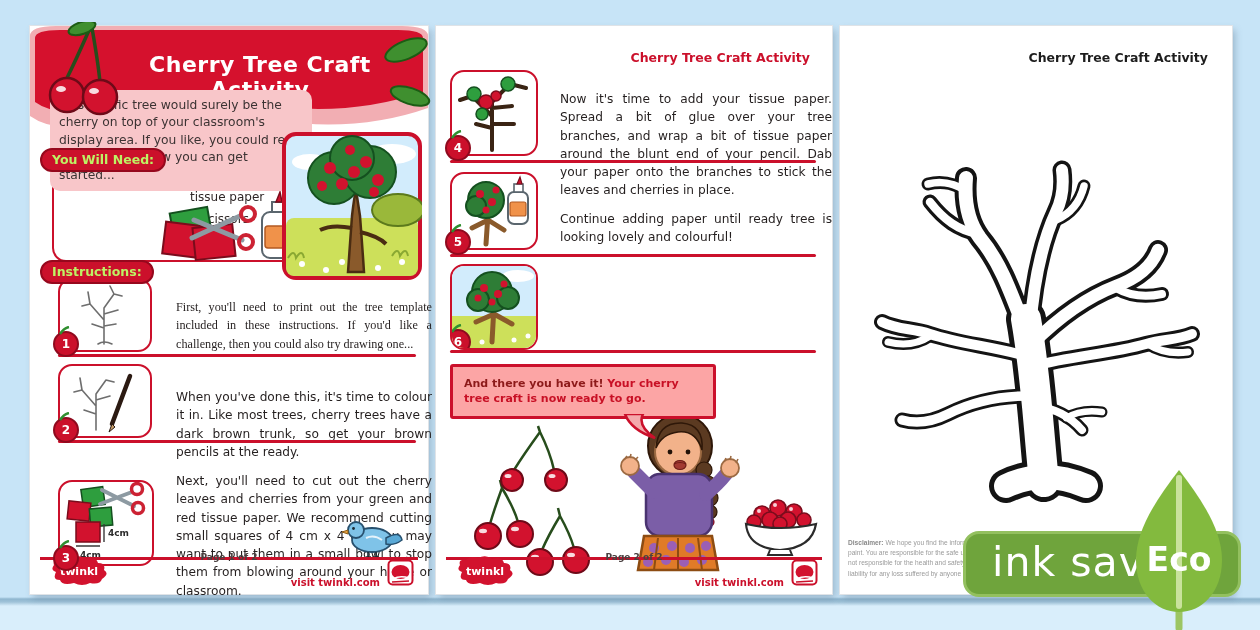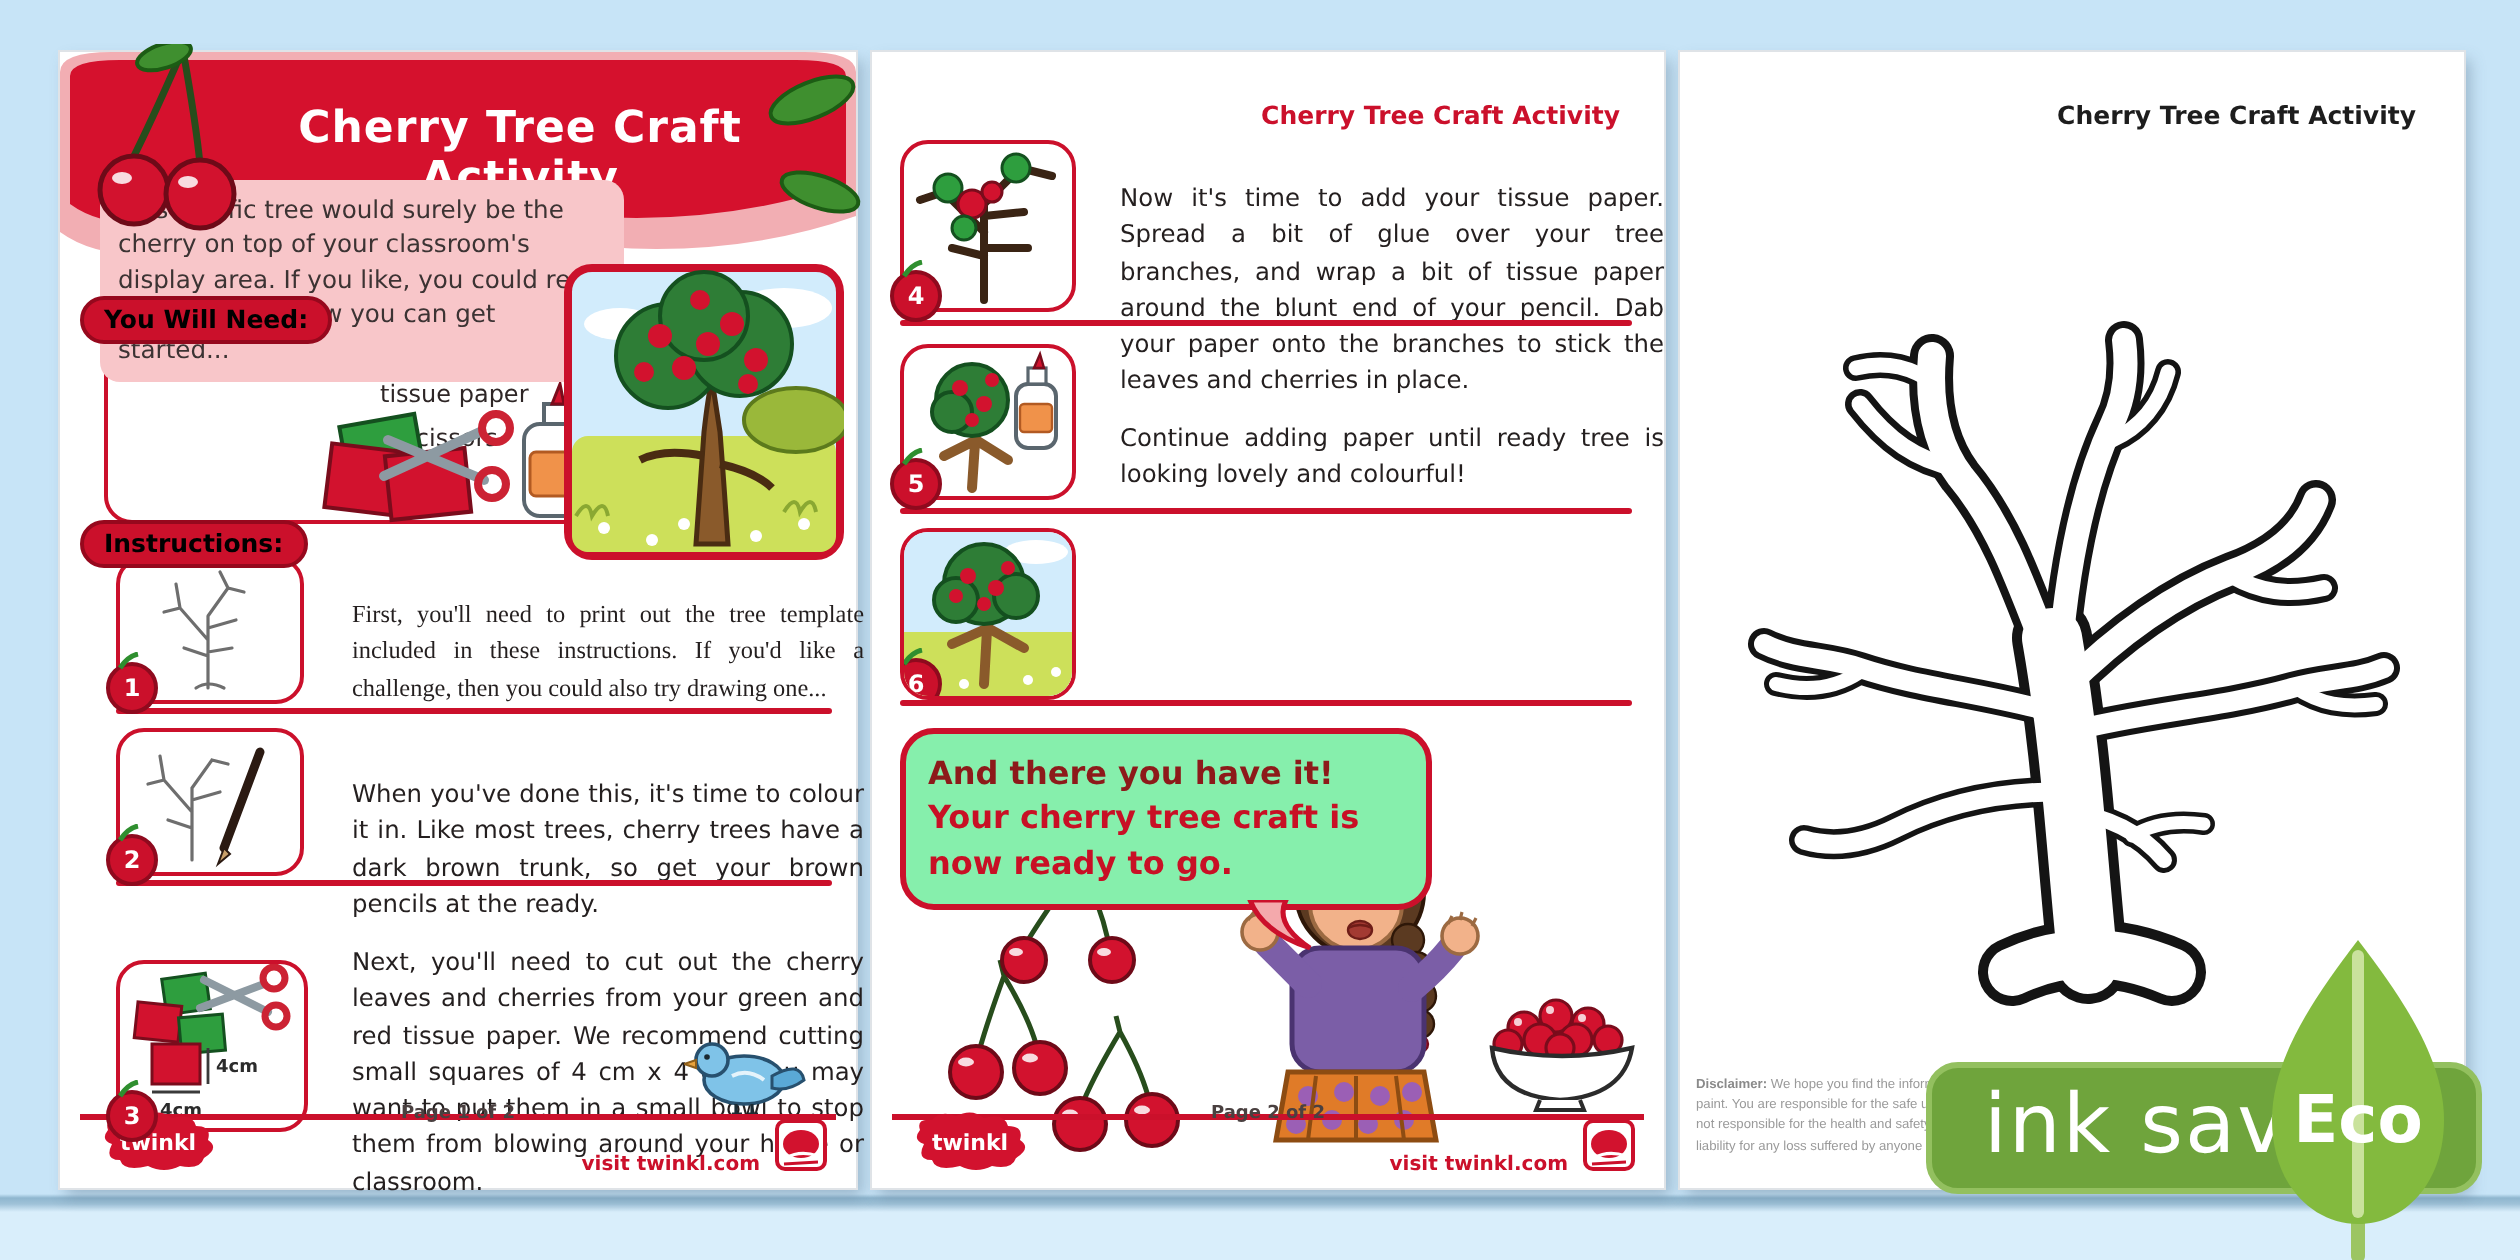--- a/index.html
+++ b/index.html
@@ -12,42 +12,42 @@
   .s2{left:436px;width:396px;}
   .s3{left:840px;width:392px;}
   .abs{position:absolute;}
   
   .banner-svg{position:absolute;left:0;top:0;width:398px;height:118px;}
   .p1-title{position:absolute;left:70px;top:26px;width:320px;text-align:center;
     color:#fff;font-size:22px;font-weight:bold;letter-spacing:.5px;}
   .intro{position:absolute;left:20px;top:64px;width:244px;background:#f8c6c9;
     border-radius:10px;padding:7px 9px;font-size:12.3px;line-height:1.42;color:#3c3333;z-index:3;}
   .pill{position:absolute;background:#cb102b;border:2px solid #96081d;border-radius:12px;
-    color:#000000;font-weight:bold;font-size:12.5px;padding:2px 10px 3px;z-index:4;}
+    color:#bef264;font-weight:bold;font-size:12.5px;padding:2px 10px 3px;z-index:4;}
   .ywn-box{position:absolute;left:22px;top:134px;width:258px;height:98px;background:#fff;
     border:2.5px solid #cb102b;border-radius:14px;z-index:2;}
   .ywn-col{position:absolute;font-size:12px;color:#2e2626;line-height:1.1;}
   .ywn-col .li{margin-bottom:9px;}
   .bullet{font-weight:bold;margin-right:4px;}
   .ins-steps .thumb{position:absolute;background:#fff;border:2.5px solid #cb102b;border-radius:14px;}
   .num-badge{position:absolute;left:-7px;bottom:-7px;width:22px;height:22px;border-radius:50%;
     background:#cb102b;border:2px solid #8f0a1e;color:#fff;font-weight:bold;font-size:12px;
     display:flex;align-items:center;justify-content:center;z-index:5;}
   .stem{position:absolute;left:3px;top:-7px;width:12px;height:9px;}
   .steptext{position:absolute;font-size:12.2px;line-height:1.5;color:#241f1f;text-align:justify;margin:16px;}
   .divider{position:absolute;height:3px;background:#cb102b;border-radius:2px;}
   .footline{position:absolute;left:10px;right:10px;height:2.5px;background:#cb102b;}
   .foot-page{position:absolute;bottom:32px;left:0;right:0;text-align:center;
     font-size:9px;font-weight:bold;color:#4a4040;}
   .foot-visit{position:absolute;bottom:6px;right:48px;font-size:10px;font-weight:bold;color:#cb102b;}
   
   .p2-head{position:absolute;top:24px;right:22px;font-size:12.5px;font-weight:bold;color:#cb102b;}
   .p3-head{position:absolute;top:24px;right:24px;font-size:12.5px;font-weight:bold;color:#1d1d1d;}
-  .bubble{position:absolute;left:14px;top:338px;width:238px;background:#86efac;
-    border:3px solid #cb102b;border-radius:17px;padding:9px 11px;font-size:16px;
+  .bubble{position:absolute;left:14px;top:338px;width:238px;background:#fca5a5;
+    border:3px solid #cb102b;border-radius:3px;padding:9px 11px;font-size:11px;
     font-weight:bold;line-height:1.4;z-index:3;}
   .bubble .b1{color:#8d1a1a;} .bubble .b2{color:#c81025;}
   .bubble-tail{position:absolute;right:52px;bottom:-24px;width:40px;height:26px;}
   
   .disclaimer{position:absolute;left:8px;top:512px;width:210px;font-family:"Liberation Sans",sans-serif;
     font-size:6.6px;line-height:1.55;color:#9a9a9a;}
   .disclaimer b{color:#8a8a8a;}
   
   .eco-rect{position:absolute;left:963px;top:531px;width:278px;height:66px;background:#6fa43c;
     border:3px solid #93c05f;border-radius:16px;z-index:10;box-sizing:border-box;}

